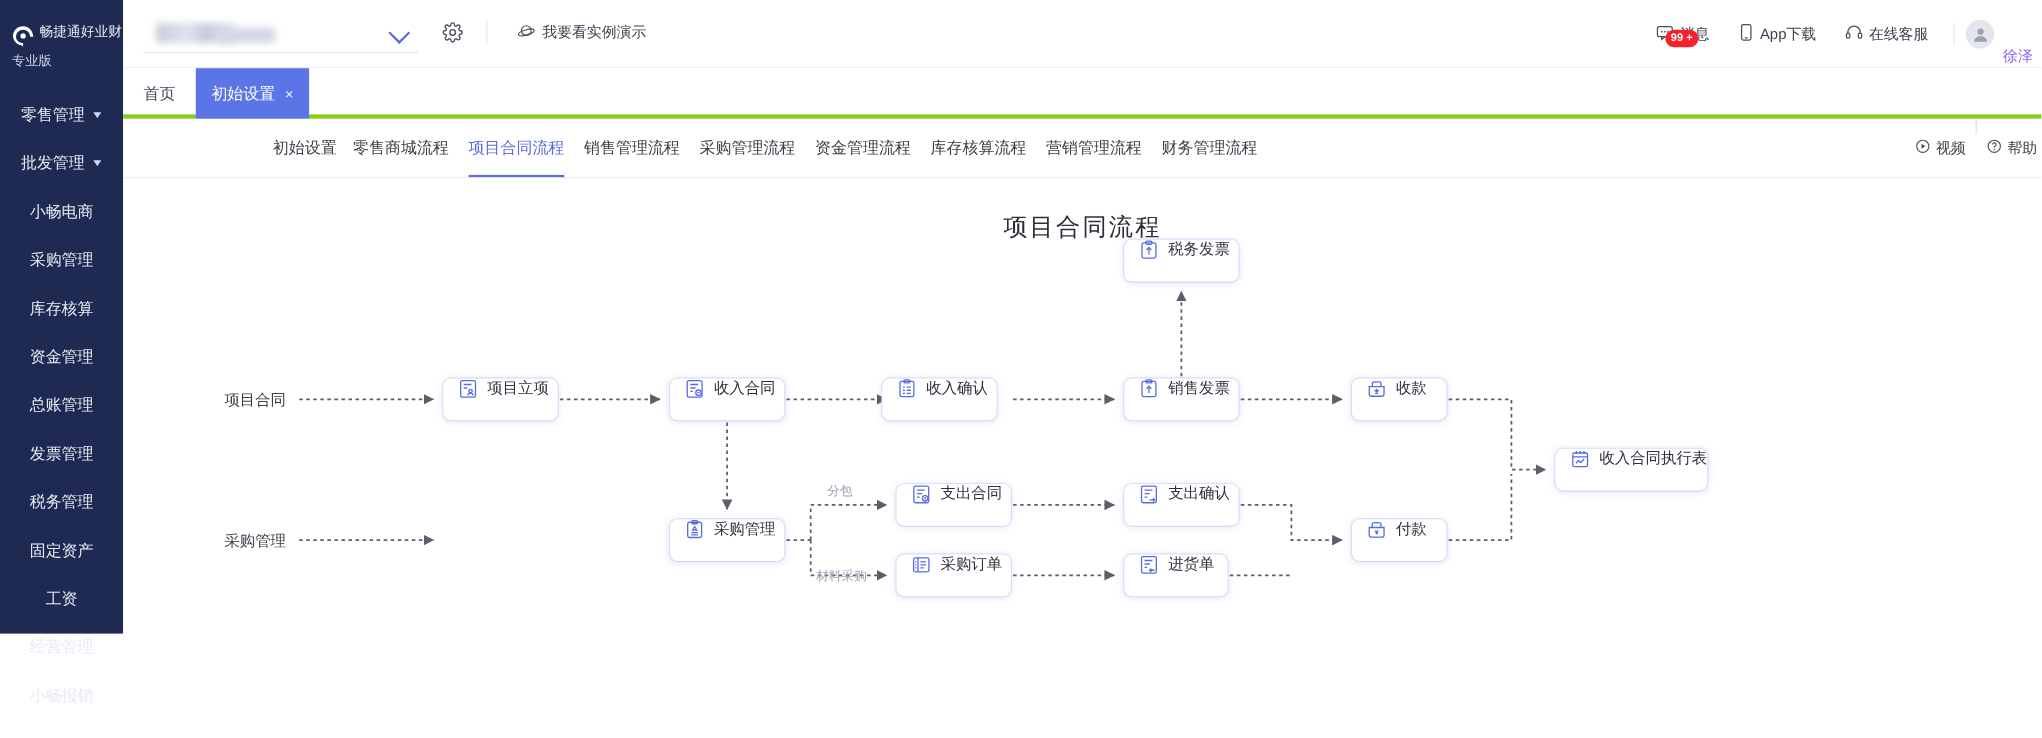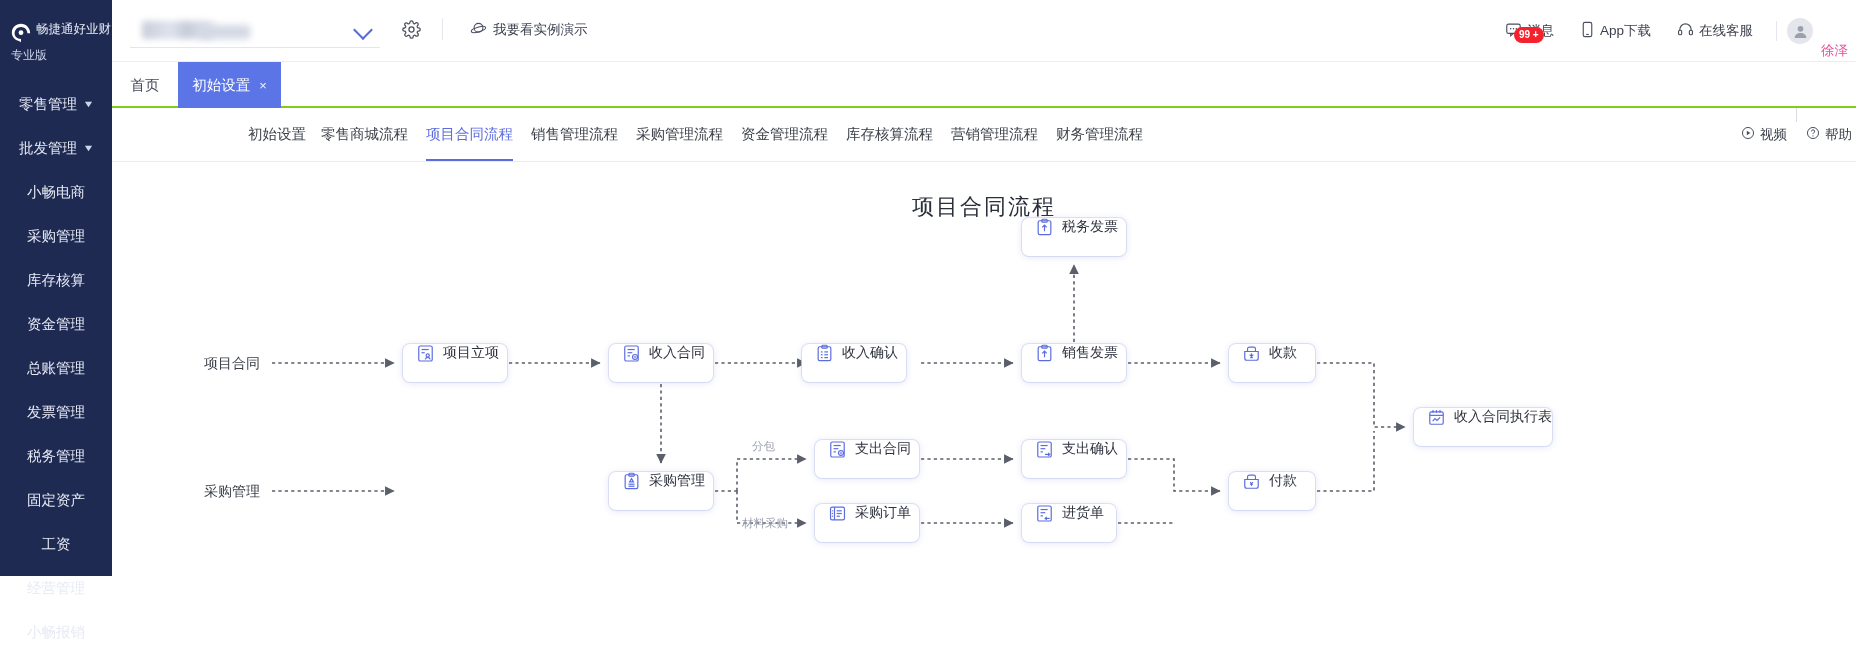--- a/index.html
+++ b/index.html
@@ -65,26 +65,26 @@
   .hdr-btn { display:flex; align-items:center; gap:5px; font-size:13.5px; color:#3b3f4d;
              padding:0 13px; cursor:pointer; position:relative; white-space:nowrap; }
   .badge {
     position:absolute; left:22px; top:6px; background:#f5222d; color:#fff;
     font-size:10px; line-height:15px; height:16px; padding:0 5px; border-radius:9px;
     white-space:nowrap; font-weight:600;
   }
   .hdr-sep { width:1px; height:20px; background:#e4e7ee; margin:0 10px; }
   .avatar { width:26px; height:26px; border-radius:50%; background:#e4e6ec;
             display:flex; align-items:center; justify-content:center; }
-  .uname { font-size:13.5px; color:#ec4899; margin-left:8px; white-space:nowrap;margin-top:40px; }
+  .uname { font-size:13.5px; color:#8b5cf6; margin-left:8px; white-space:nowrap;margin-top:40px; }
 
   
   #tabstrip {
     position:absolute; left:112px; top:62px; width:1744px; height:46px;
-    background:#fff; border-bottom:2px solid #84cc16;
+    background:#fff; border-bottom:4px solid #84cc16;
   }
   .btab {
     position:absolute; top:0; height:46px; display:flex; align-items:center;
     justify-content:center; font-size:14.5px; cursor:pointer; white-space:nowrap;
   }
   .btab.home { left:0; width:66px; color:#454a59; }
   .btab.active { left:66px; width:103px; background:#5b75e6; color:#fff; }
   .btab .x { margin-left:9px; font-size:13px; opacity:.92; }
 
   

